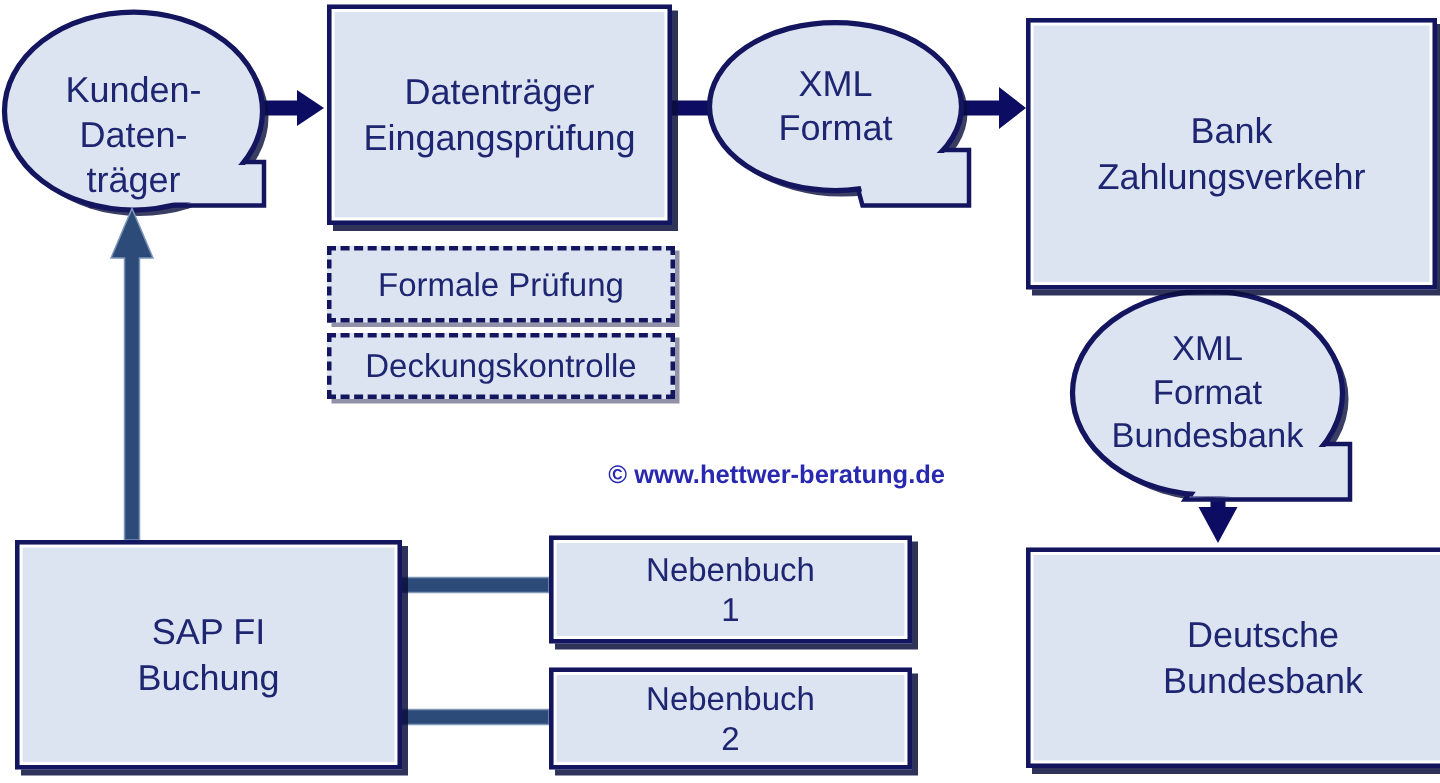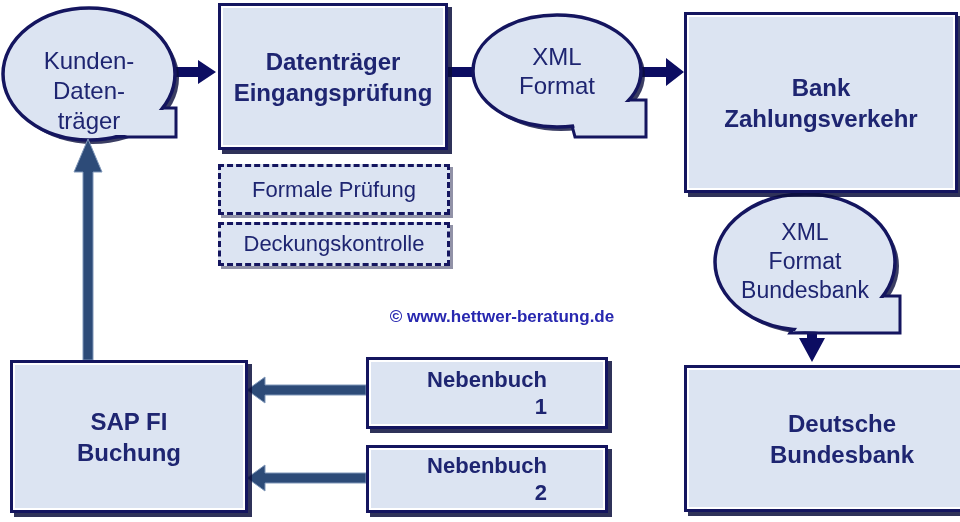--- a/index.html
+++ b/index.html
@@ -5,43 +5,43 @@
   html,body{margin:0;padding:0;background:#ffffff;}
   .canvas{
     position:relative;width:960px;height:522px;background:#ffffff;overflow:hidden;
     font-family:"Liberation Sans",sans-serif;color:#1e2571;
   }
   .layer{position:absolute;left:0;top:0;width:960px;height:522px;}
   .box{
     position:absolute;box-sizing:border-box;
     background:#dce4f2;border:3px solid #14155f;color:#1e2571;
     display:flex;align-items:center;justify-content:center;text-align:center;
-    white-space:pre-line;font-weight:bold;font-size:24px;line-height:31px;
+    white-space:pre-line;font-weight:normal;font-size:24px;line-height:31px;
     box-shadow:inset 0 0 0 2px #ffffff,4px 4px 0 rgba(10,14,60,0.85);
   }
-  .box.small{font-size:22px;line-height:27px;text-align:right;}
+  .box.small{font-size:22px;line-height:27px;}
   .box.dashed{
     border-style:dashed;font-weight:normal;font-size:22px;line-height:26px;
     box-shadow:inset 0 0 0 1px #dce4f2,3px 3px 0 rgba(10,14,60,0.45);
   }
   .bubble-label{
     position:absolute;color:#1e2571;text-align:center;white-space:pre-line;
     font-size:24px;line-height:30px;font-weight:normal;
   }
   .watermark{
-    position:absolute;left:374px;top:307px;width:256px;text-align:center;
+    position:absolute;left:374px;top:307px;width:256px;text-align:right;
     font-size:17px;font-weight:bold;color:#2828b0;letter-spacing:0px;
   }
   
   #box-datentraeger{left:218px;top:3px;width:230px;height:147px;}
   #box-bank{left:684px;top:12px;width:274px;height:181px;}
   #box-formale{left:218px;top:164px;width:232px;height:51px;}
   #box-deckung{left:218px;top:222px;width:232px;height:44px;}
   #box-bundesbank{left:684px;top:365px;width:316px;height:147px;}
-  #box-sapfi{left:10px;top:360px;width:238px;height:153px;}
+  #box-sapfi{left:10px;top:360px;width:258px;height:153px;}
   #box-nb1{left:366px;top:357px;width:242px;height:72px;}
   #box-nb2{left:366px;top:445px;width:242px;height:68px;}
   #label-kunden{left:19px;top:29px;width:140px;margin-top:17px;}
   #label-xml{left:487px;top:42px;width:140px;line-height:29px;}
   #label-xmlbb{left:715px;top:218px;width:180px;font-size:23px;line-height:29px;}
 </style>
 </head>
 <body>
 
 <div class="canvas">

